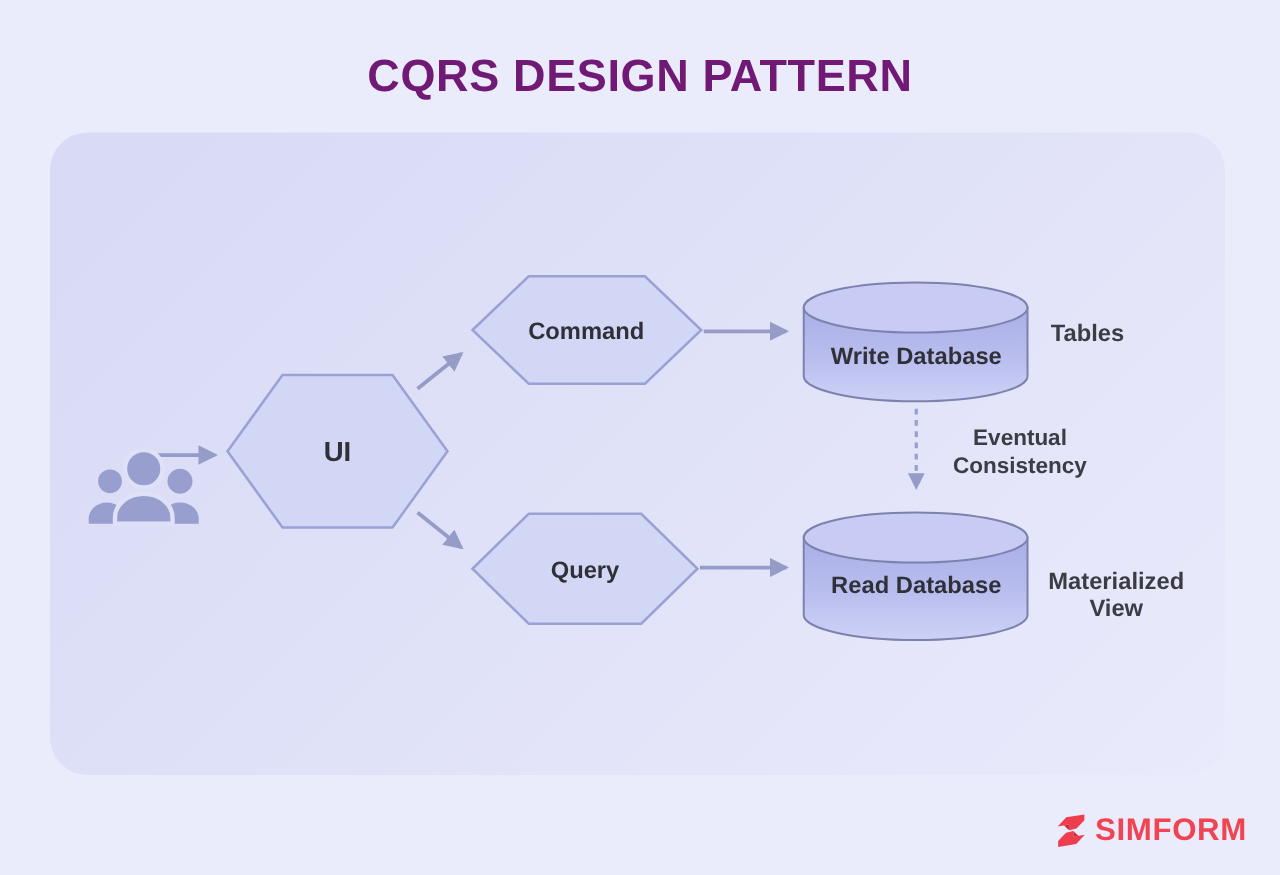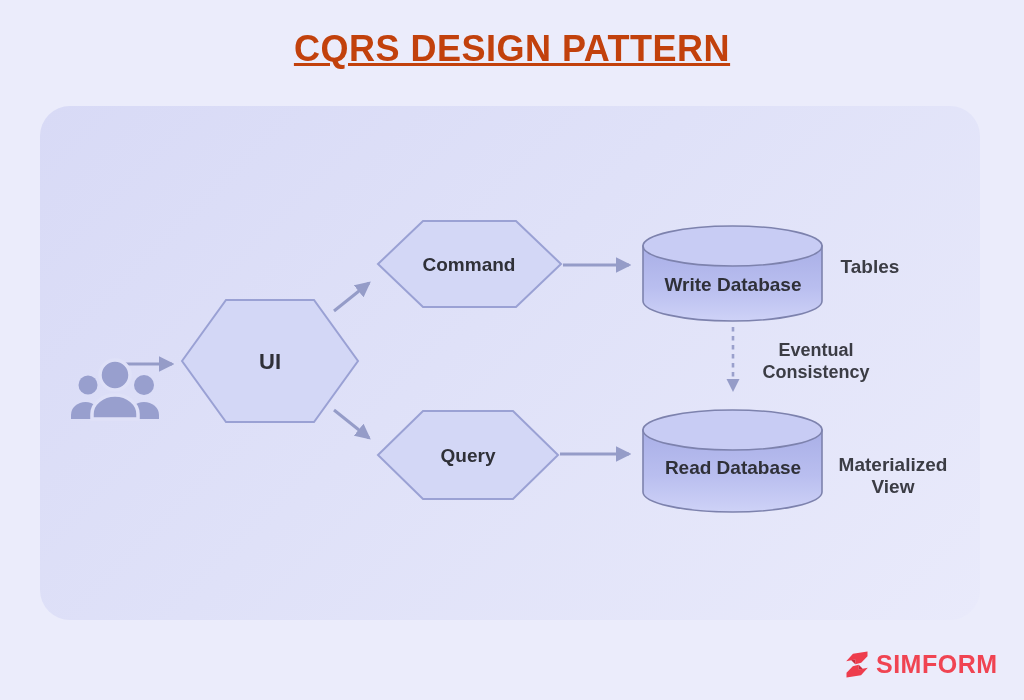--- a/index.html
+++ b/index.html
@@ -2,24 +2,23 @@
 <html><head>
 <meta charset="utf-8">
 <style>
   html,body{margin:0;padding:0;}
   body{
     width:1024px;height:700px;position:relative;overflow:hidden;
     background:#ebecfb;
     font-family:"Liberation Sans", sans-serif;
   }
   .title{
-    position:absolute;left:0;top:28px;width:1024px;margin:0;
+    position:absolute;left:0;top:40px;width:1024px;margin:0;
     text-align:center;font-size:36px;font-weight:800;letter-spacing:.5px;
-    color:#c2410c;
-    text-decoration:underline;
+    color:#701a75;
   }
   .panel{
     position:absolute;left:40px;top:106px;width:940px;height:514px;
     border-radius:30px;
     background:linear-gradient(135deg,#d8daf6 0%,#dfe1f8 45%,#e9eafb 100%);
   }
   .diagram-svg{position:absolute;left:0;top:0;}
   .node-label{font-weight:bold;fill:#2f3038;text-anchor:middle;}
   .f22{font-size:22px;} .f19{font-size:19px;} .f18{font-size:18px;}
   .annot{font-weight:bold;fill:#3b3c44;text-anchor:middle;}

